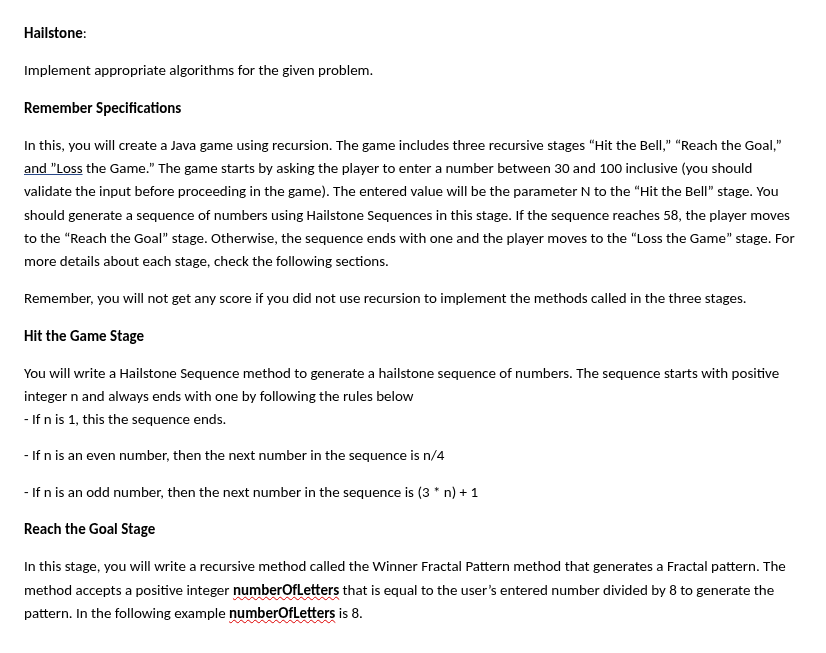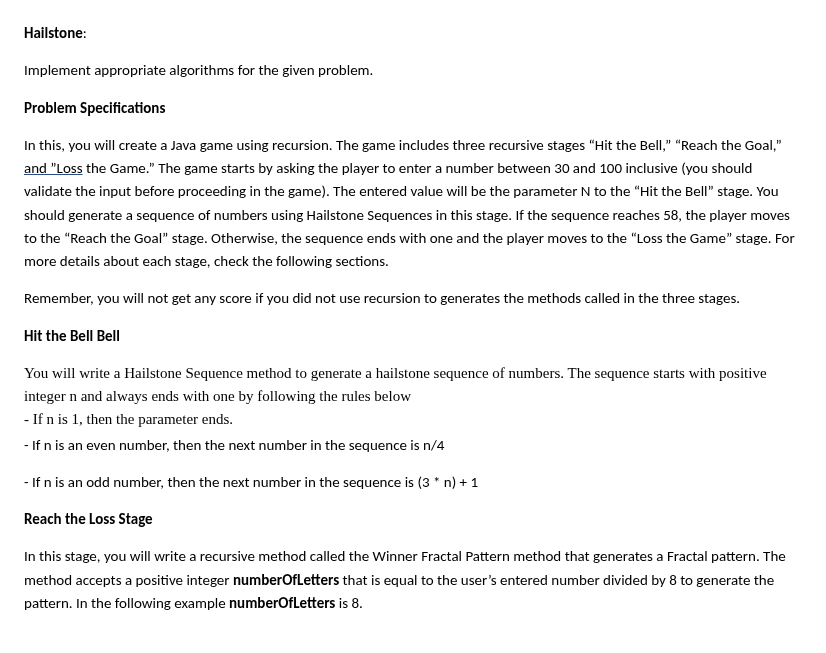--- a/index.html
+++ b/index.html
@@ -13,49 +13,50 @@
       background: #fff;
       line-height: 1.55;
     }
     p {
       margin: 0 0 14px 0;
     }
     .bold {
       font-weight: bold;
     }
     .spellcheck {
+      text-decoration: underline;
       text-decoration-style: wavy;
       text-decoration-color: #d00;
       text-decoration-thickness: 1px;
       text-align: right;
     }
     .grammar {
       text-decoration: underline;
       text-decoration-style: solid;
       text-decoration-color: #2a4a8a;
       text-decoration-thickness: 1px;
       margin-top: 21px;
     }
   </style>
 </head>
 <body>
 
 <p><span class="bold">Hailstone</span><span>:</span></p>
 
 <p>Implement appropriate algorithms for the given problem.</p>
 
-<p class="bold">Problem Specifications</p>
+<p class="bold">Remember Specifications</p>
 
 <p><span>In this, you will create a Java game using recursion. The game includes three recursive stages “Hit the Bell,” “Reach the Goal,” </span><span class="grammar">and ”Loss</span><span> the Game.” The game starts by asking the player to enter a number between 30 and 100 inclusive (you should validate the input before proceeding in the game). The entered value will be the parameter N to the “Hit the Bell” stage. You should generate a sequence of numbers using Hailstone Sequences in this stage. If the sequence reaches 58, the player moves to the “Reach the Goal” stage. Otherwise, the sequence ends with one and the player moves to the “Loss the Game” stage. For more details about each stage, check the following sections.</span></p>
 
-<p>Remember, you will not get any score if you did not use recursion to generates the methods called in the three stages.</p>
+<p>Remember, you will not get any score if you did not use recursion to implement the methods called in the three stages.</p>
 
-<p class="bold">Hit the Bell Bell</p>
+<p class="bold">Hit the Game Stage</p>
 
-<p style="margin-bottom:2px;font-family:Liberation Serif, serif;"><span>You will write a Hailstone Sequence method to generate a hailstone sequence of numbers. The sequence starts with positive integer n and always ends with one by following the rules below</span><br><span>- If n is 1, then the parameter ends.</span></p>
+<p style="margin-bottom:12px;"><span>You will write a Hailstone Sequence method to generate a hailstone sequence of numbers. The sequence starts with positive integer n and always ends with one by following the rules below</span><br><span>- If n is 1, this the sequence ends.</span></p>
 
 <p>- If n is an even number, then the next number in the sequence is n/4</p>
 
 <p>- If n is an odd number, then the next number in the sequence is (3 * n) + 1</p>
 
-<p class="bold">Reach the Loss Stage</p>
+<p class="bold">Reach the Goal Stage</p>
 
 <p><span>In this stage, you will write a recursive method called the Winner Fractal Pattern method that generates a Fractal pattern. The method accepts a positive integer </span><span class="spellcheck bold">numberOfLetters</span><span> that is equal to the user’s entered number divided by 8 to generate the pattern. In the following example </span><span class="spellcheck bold">numberOfLetters</span><span> is 8.</span></p>
 
 </body></html>

